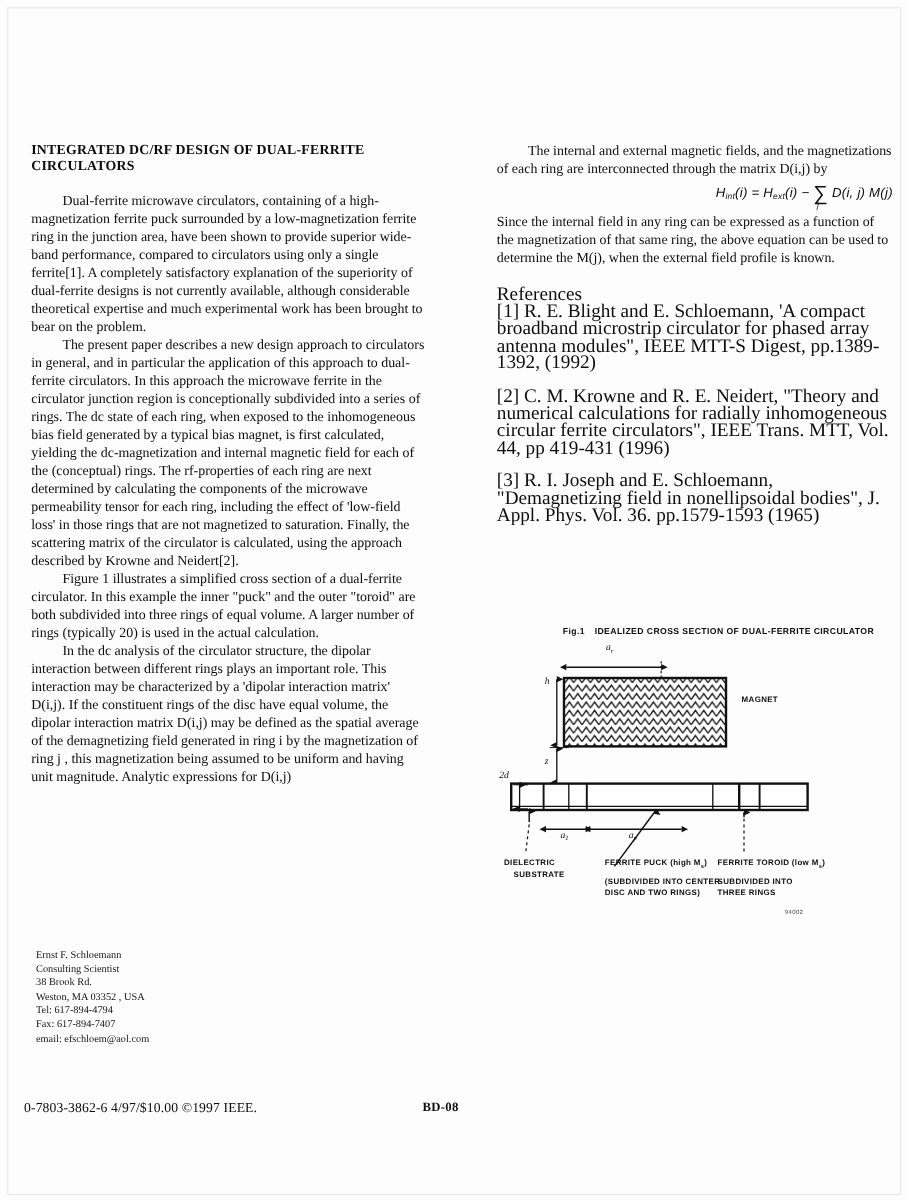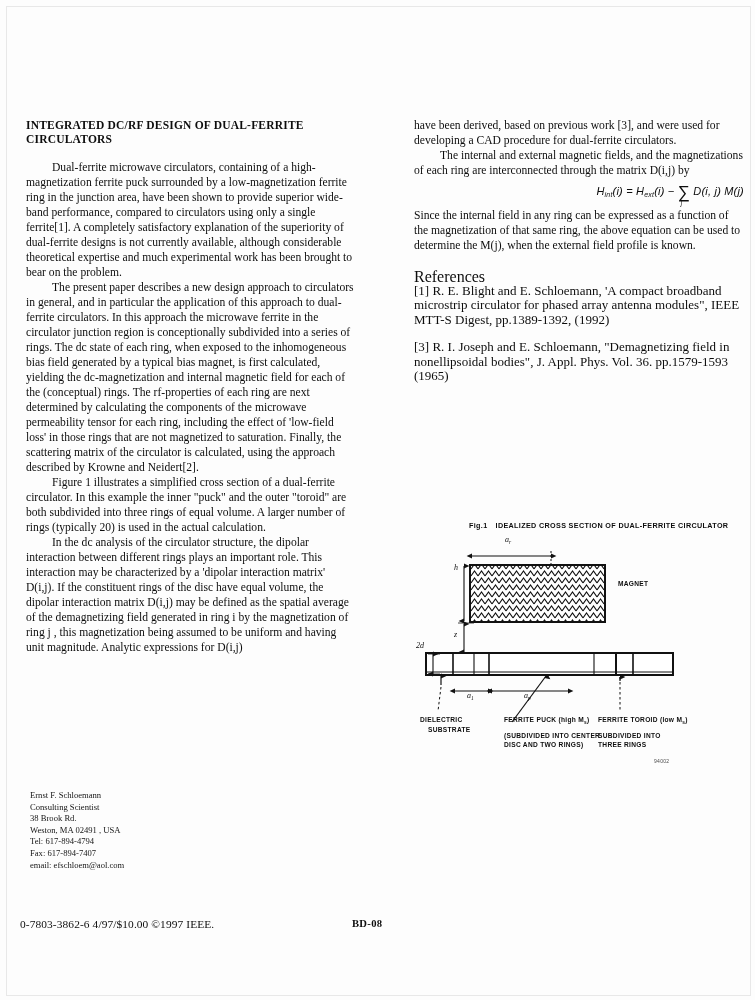--- a/index.html
+++ b/index.html
@@ -54,21 +54,21 @@
     text-indent: 26px;
   }
   p.body.noindent { text-indent: 0; }
 
   .refs-head {
     font-size: 16px;
     line-height: 15px;
     margin: 16px 0 0 0;
   }
   .ref {
-    font-size: 13px;
+    font-size: 16px;
     line-height: 14.4px;
     margin: 0 0 13px 0;
     text-indent: 0;
   }
   .ref.first { margin-top: 0; }
 
   .equation {
     text-align: right;
     font-family: Liberation Sans, sans-serif;
     font-style: italic;
@@ -184,34 +184,34 @@
   <div class="col" id="col-left">
     <h1 class="title">INTEGRATED DC/RF DESIGN OF DUAL-FERRITE CIRCULATORS</h1>
 
     <p class="body">Dual-ferrite microwave circulators, containing of a high-magnetization ferrite puck surrounded by a low-magnetization ferrite ring in the junction area, have been shown to provide superior wide-band performance, compared to circulators using only a single ferrite[1].  A completely satisfactory explanation of the superiority of dual-ferrite designs is not currently available, although considerable theoretical expertise and much experimental work has been brought to bear on the problem.</p>
     <p class="body">The present paper describes a new design approach to circulators in general, and in particular the application of this approach to dual-ferrite circulators.  In this approach the microwave ferrite in the circulator junction region is conceptionally subdivided into a series of rings.  The dc state of each ring, when exposed to the inhomogeneous bias field generated by a typical bias magnet, is first calculated, yielding the dc-magnetization and internal magnetic field for each of the (conceptual) rings.  The rf-properties of each ring are next determined by calculating the components of the microwave permeability tensor for each ring, including the effect of 'low-field loss' in those rings that are not magnetized to saturation.  Finally, the scattering matrix of the circulator is calculated, using the approach described by Krowne and Neidert[2].</p>
     <p class="body">Figure 1 illustrates a simplified cross section of a dual-ferrite circulator. In this example the inner "puck" and the outer "toroid" are both subdivided into three rings of equal volume. A larger number of rings (typically 20) is used in the actual calculation.</p>
     <p class="body">In the dc analysis of the circulator structure, the dipolar interaction between different rings plays an important role.  This interaction may be characterized by a 'dipolar interaction matrix' D(i,j). If the constituent rings of the disc have equal volume, the dipolar interaction matrix  D(i,j)  may be defined as the spatial average of the demagnetizing field generated in ring  i  by the magnetization of ring  j  , this magnetization being assumed to be uniform and having unit magnitude. Analytic expressions for D(i,j)</p>
   </div>
 
   <div class="col" id="col-right">
-    <p class="body noindent">have been derived, based on previous work [3], and were used for developing a CAD procedure for dual-ferrite circulators.</p>
     <p class="body">The internal and external magnetic fields, and the magnetizations of each ring are interconnected through the matrix D(i,j) by</p>
 
     <div class="equation">
       <span>H</span><span class="sub">int</span><span>(i) =</span>
       <span>H</span><span class="sub">ext</span><span>(i) −</span>
       <span class="sigma"><span>∑</span><span class="sigsub">j</span></span>
       <span>D(i, j) M(j)</span>
     </div>
 
     <p class="body noindent">Since the internal field in any ring can be expressed as a function of the magnetization of that same ring, the above equation can be used to determine the M(j), when the external field profile is known.</p>
 
     <div class="refs-head">References</div>
     <p class="ref first">[1] R. E. Blight and E. Schloemann, 'A compact broadband microstrip circulator for phased array antenna modules", IEEE MTT-S Digest, pp.1389-1392, (1992)</p>
+    <p class="ref">[2] C. M. Krowne and R. E. Neidert, "Theory and numerical calculations for radially inhomogeneous circular ferrite circulators", IEEE Trans. MTT, Vol. 44, pp 419-431 (1996)</p>
     <p class="ref">[3] R. I. Joseph and E. Schloemann, "Demagnetizing field in nonellipsoidal bodies", J. Appl. Phys. Vol. 36. pp.1579-1593 (1965)</p>
   </div>
 
   <div id="figure">
     <div class="figcaption">
       <span class="fignum">Fig.1</span><span>IDEALIZED  CROSS SECTION OF DUAL-FERRITE CIRCULATOR</span>
     </div>
 
     <svg id="fig-svg" width="340" height="255" viewBox="0 0 340 255">
       <defs>
@@ -300,21 +300,21 @@
       <div class="small">THREE RINGS</div>
     </div>
 
     <div class="watermark" style="left:246px; top:243px;">94002</div>
   </div>
 
   <div id="contact">
     <div>Ernst F. Schloemann</div>
     <div>Consulting  Scientist</div>
     <div>38 Brook Rd.</div>
-    <div>Weston, MA  02491 , USA</div>
+    <div>Weston, MA  03352 , USA</div>
     <div>Tel:  617-894-4794</div>
     <div>Fax: 617-894-7407</div>
     <div>email:  efschloem@aol.com</div>
   </div>
 
   <div id="copyright">0-7803-3862-6 4/97/$10.00 ©1997 IEEE.</div>
   <div id="sessionid">BD-08</div>
 </div>
 
 </body></html>

